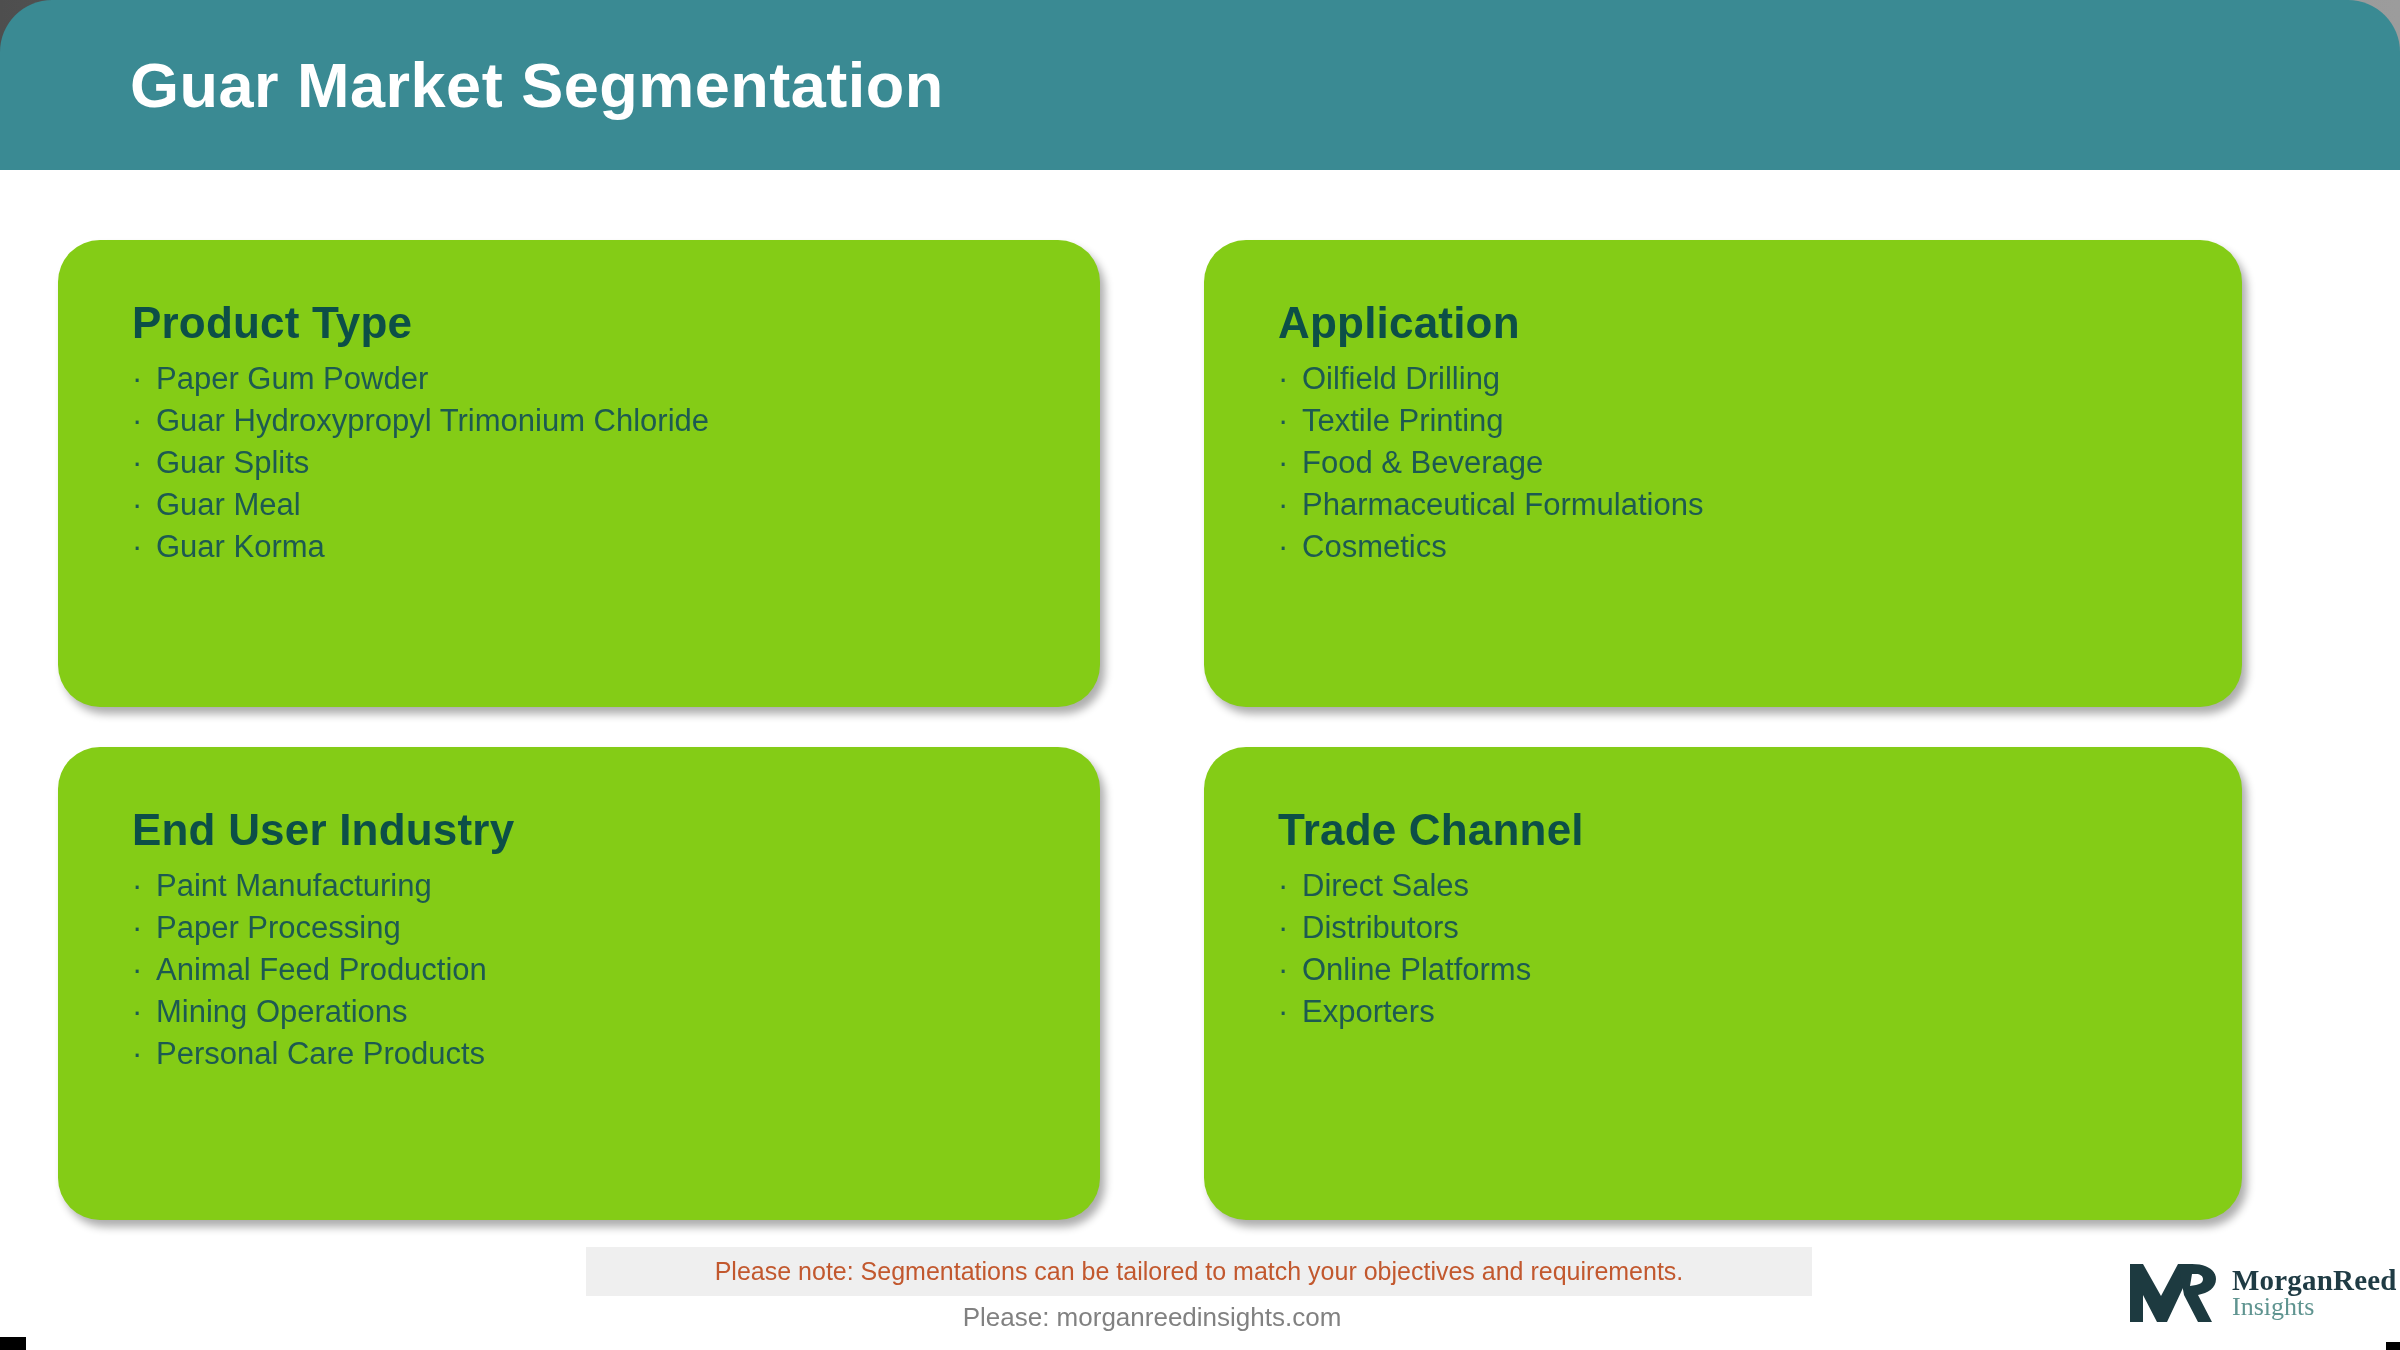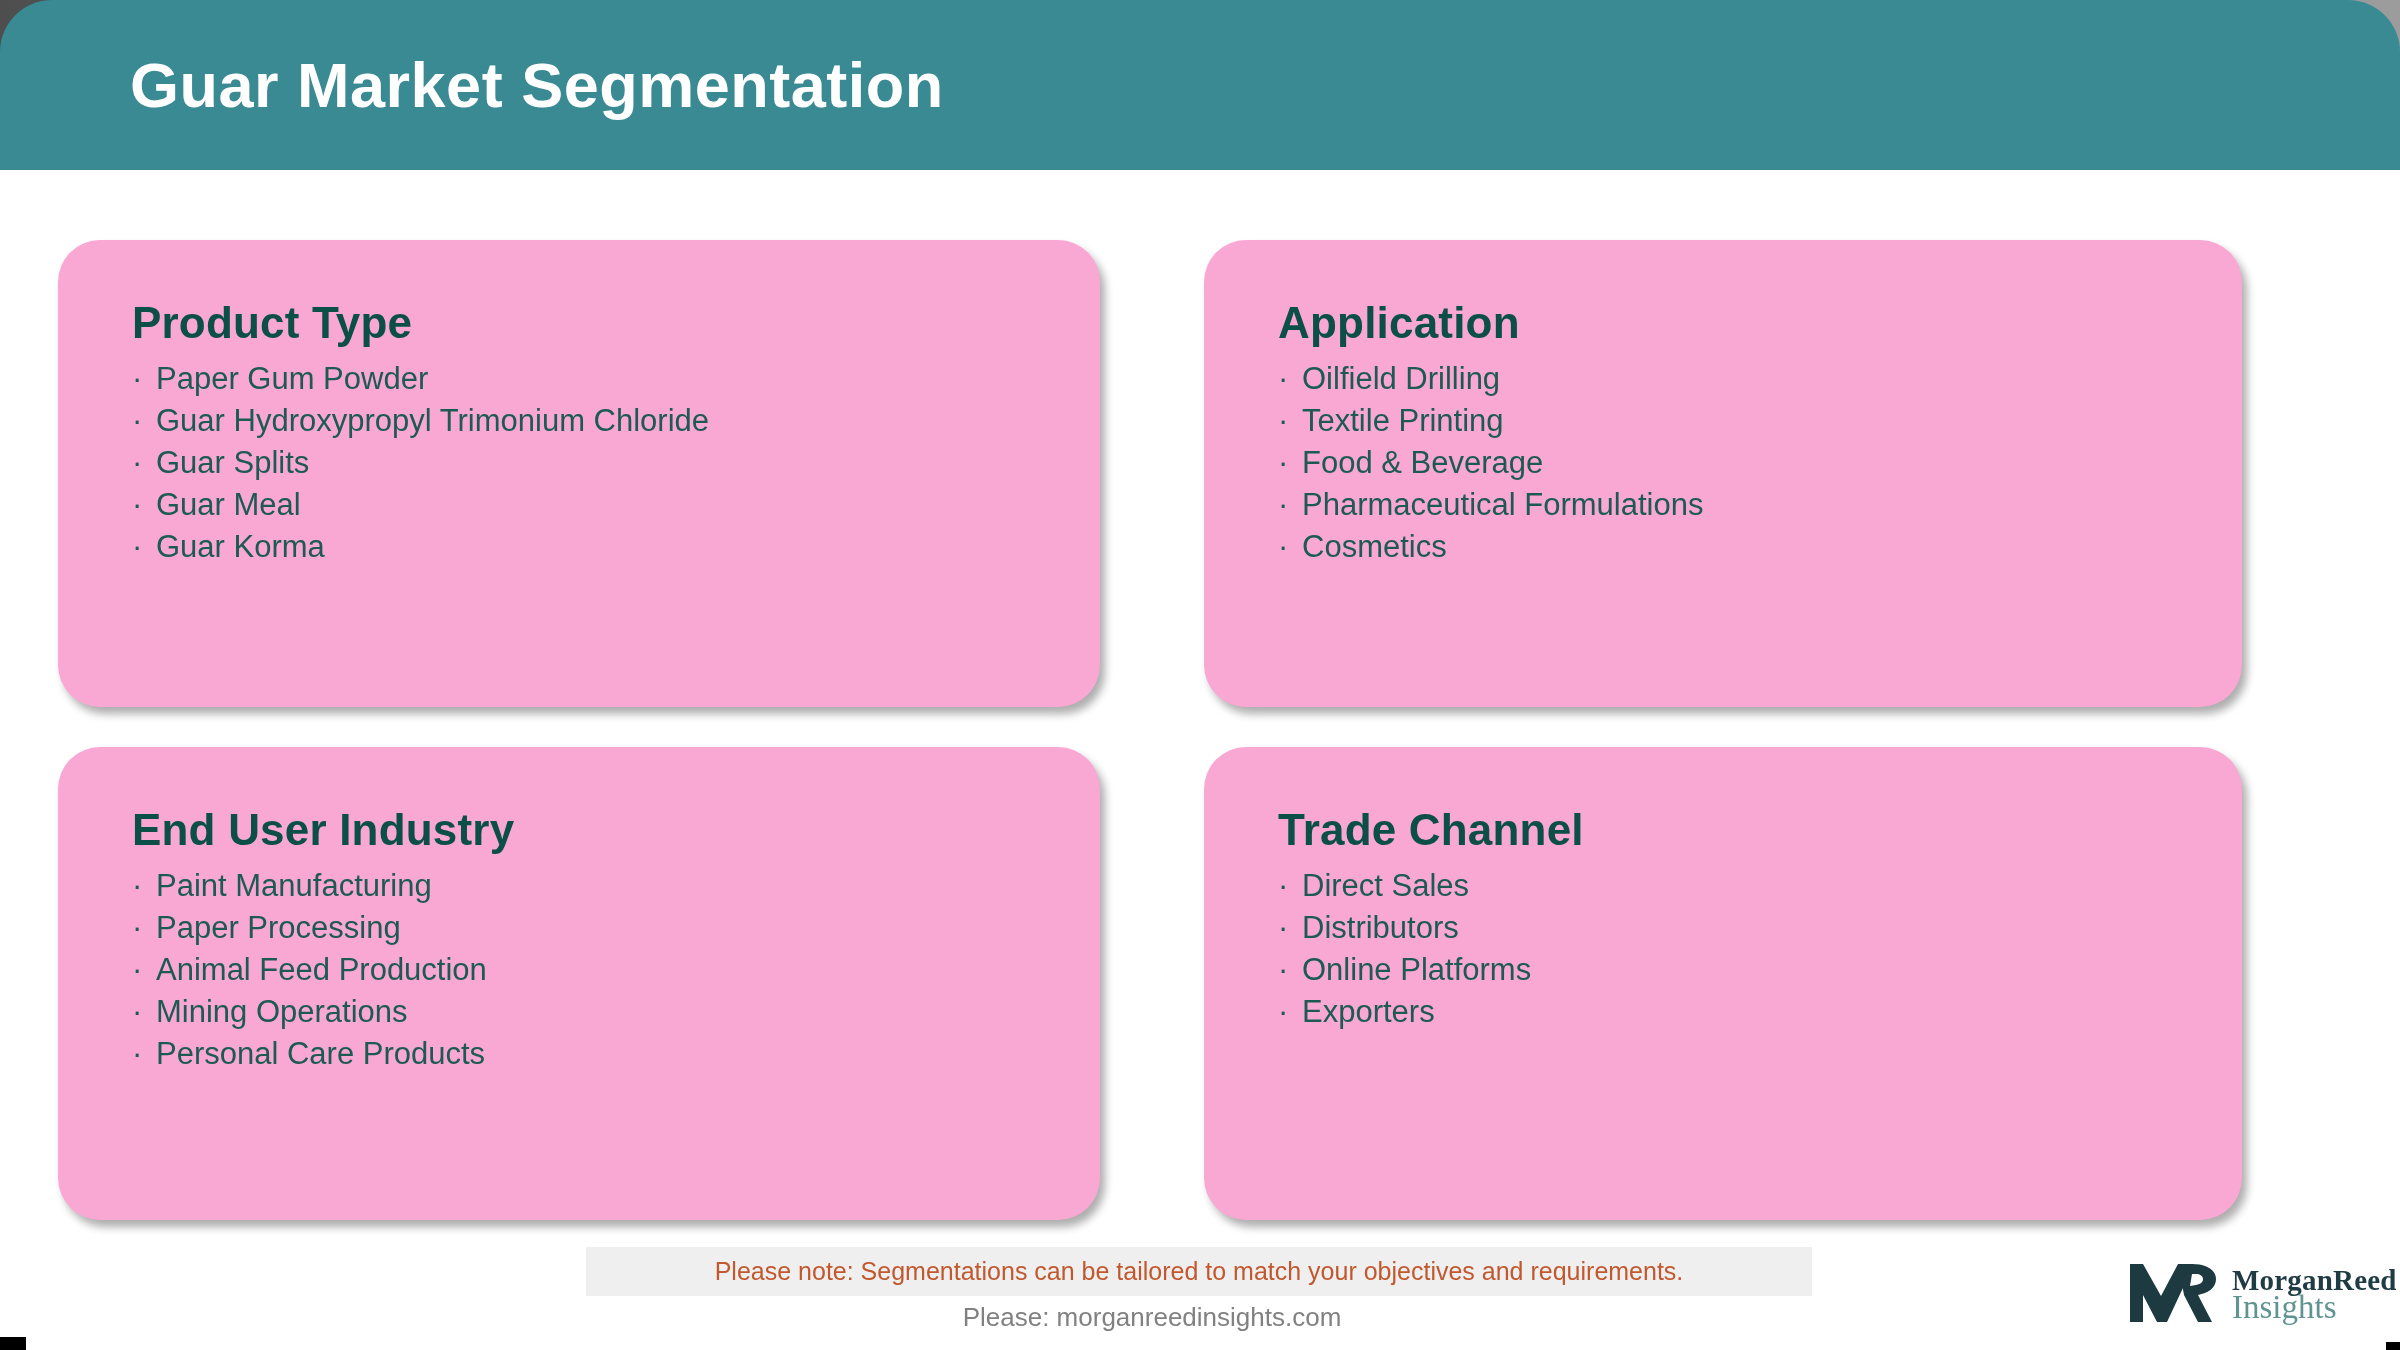--- a/index.html
+++ b/index.html
@@ -34,21 +34,21 @@
   
   .cards {
     position: absolute; left: 58px; top: 240px;
     display: grid;
     grid-template-columns: 1042px 1038px;
     grid-template-rows: 467px 473px;
     column-gap: 104px;
     row-gap: 40px;
   }
   .card {
-    background: #f9a8d4;
+    background: #84cc16;
     border-radius: 42px;
     box-shadow: 5px 7px 9px rgba(0,0,0,0.32);
     padding: 58px 28px 0 74px;
   }
   .card h2 {
     font-size: 44px;
     font-weight: 700;
     color: #0c4f47;
     margin-bottom: 10px;
     letter-spacing: 0.2px;
@@ -85,21 +85,21 @@
   .logo svg { display: block; }
   .logo-name {
     font-family: "Liberation Serif", "DejaVu Serif", serif;
     font-size: 29px; line-height: 28px;
     color: #1f3b44; font-weight: 700;
     letter-spacing: 0.2px;
   }
   .logo-name .reed { font-weight: 700; }
   .logo-tagline {
     font-family: "Liberation Serif", "DejaVu Serif", serif;
-    font-size: 33px; line-height: 26px;
+    font-size: 26px; line-height: 26px;
     color: #5f9490;
   }
 
   
   .artifact { position: absolute; background: #000; }
   .artifact-bl { left: 0; top: 1337px; width: 26px; height: 13px; }
   .artifact-br { left: 2386px; top: 1342px; width: 14px; height: 8px; }
 </style>
 </head>
 <body>

